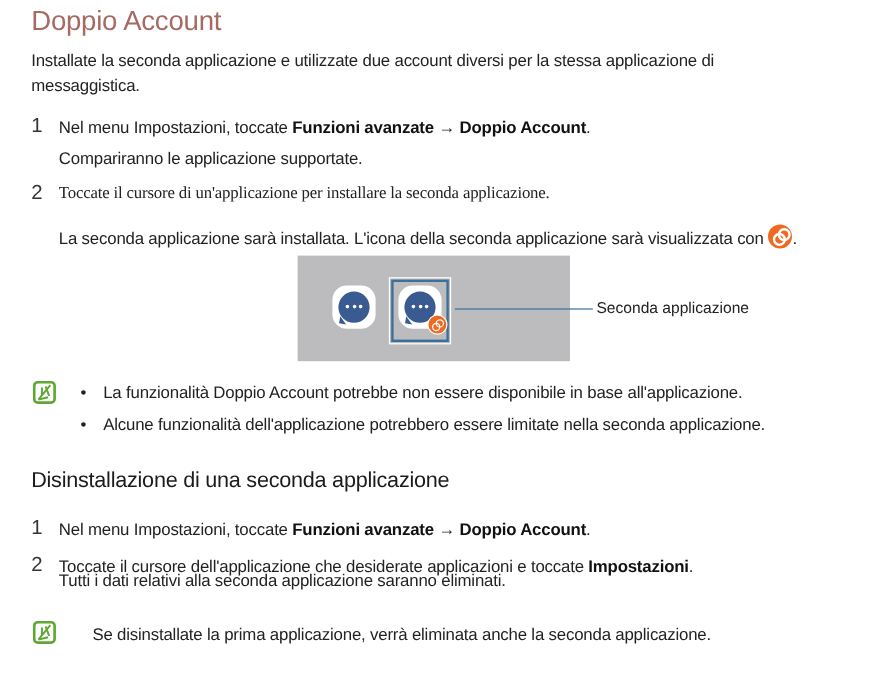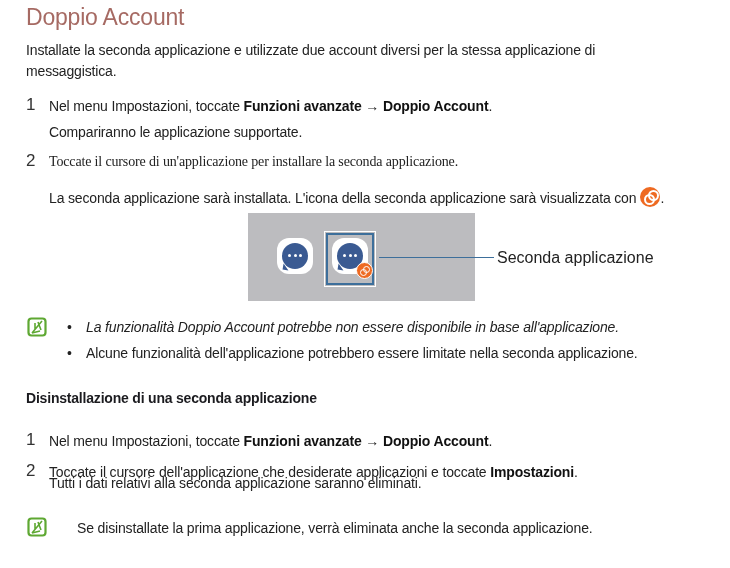--- a/index.html
+++ b/index.html
@@ -9,21 +9,21 @@
     color: #1e1e1e;
   }
   .abs { position: absolute; white-space: nowrap; }
   .title {
     left: 26px; top: 4px; font-size: 23px; color: #a66a63;
     font-family: "Liberation Sans", sans-serif; letter-spacing: -0.2px;
   }
   .body-text { font-size: 14px; font-family: "Liberation Sans", sans-serif; letter-spacing: -0.15px; color: #222; }
   .step-num { font-size: 17px; font-family: "Liberation Sans", sans-serif; color: #333; }
   b { font-weight: bold; color: #111; }
-  .h2 { left: 26px; top: 390px; font-size: 14px; font-weight: bold; font-family: "Liberation Sans", sans-serif; color: #1b1b1f; letter-spacing: -0.2px; }
+  .h2 { left: 26px; top: 390px; font-size: 18px; font-weight: normal; font-family: "Liberation Sans", sans-serif; color: #1b1b1f; letter-spacing: -0.2px; }
 
   .figure { position: absolute; left: 248px; top: 213px; width: 227px; height: 88px; background: #bcbcbf; }
   .app-icon {
     position: absolute; width: 36px; height: 36px; background: #fff; border-radius: 12px;
   }
   .bubble {
     position: absolute; left: 5px; top: 5px; width: 26px; height: 26px; border-radius: 50%;
     background: #3a5a92;
   }
   .bubble::after {
@@ -40,21 +40,21 @@
   .badge {
     position: absolute; width: 15px; height: 15px; border-radius: 50%; background: #ee6a22;
     border: 1px solid #fff;
   }
   .badge::before, .badge::after {
     content: ""; position: absolute; border: 1.5px solid #fff; border-radius: 50%;
   }
   .badge::before { width: 5px; height: 5px; left: 3px; top: 6px; }
   .badge::after { width: 5px; height: 5px; left: 6px; top: 3px; }
   .leader { position: absolute; left: 379px; top: 257px; width: 115px; height: 1px; background: #3d6f9b; }
-  .callout { left: 497px; top: 249px; font-size: 16px; font-family: "Liberation Sans", sans-serif; color: #222; }
+  .callout { left: 497px; top: 249px; font-size: 13px; font-family: "Liberation Sans", sans-serif; color: #222; }
 
   .inline-badge {
     display: inline-block; position: relative; width: 20px; height: 20px; border-radius: 50%;
     background: #ee6a22; vertical-align: -4px; margin-left: 4px;
   }
   .inline-badge::before, .inline-badge::after {
     content: ""; position: absolute; border: 2px solid #fff; border-radius: 50%;
   }
   .inline-badge::before { width: 7px; height: 7px; left: 4px; top: 7px; }
   .inline-badge::after { width: 7px; height: 7px; left: 8px; top: 3px; }
@@ -104,21 +104,21 @@
   <div class="badge" style="left:108px;top:49px;"></div>
 </div>
 <div class="leader"></div>
 <div class="abs callout">Seconda applicazione</div>
 
 <svg class="note-icon" style="left:27px;top:317px;" viewBox="0 0 20 20">
   <rect x="1.5" y="1.5" width="17" height="17" rx="3" fill="none" stroke="#5ea832" stroke-width="2.2"></rect>
   <path d="M5 16 L15 4 M8 6 L8 12 M11 5 L14 13 M5 16 L13 14" stroke="#5ea832" stroke-width="1.6" fill="none"></path>
 </svg>
 <div class="abs body-text bullet" style="left:67px;top:319px;">•</div>
-<div class="abs body-text" style="left:86px;top:319px;font-style:italic;">La funzionalità Doppio Account potrebbe non essere disponibile in base all'applicazione.</div>
+<div class="abs body-text" style="left:86px;top:319px;">La funzionalità Doppio Account potrebbe non essere disponibile in base all'applicazione.</div>
 <div class="abs body-text bullet" style="left:67px;top:345px;">•</div>
 <div class="abs body-text" style="left:86px;top:345px;">Alcune funzionalità dell'applicazione potrebbero essere limitate nella seconda applicazione.</div>
 
 <div class="abs h2">Disinstallazione di una seconda applicazione</div>
 
 <div class="abs step-num" style="left:26px;top:430px;">1</div>
 <div class="abs body-text" style="left:49px;top:433px;">
   <span>Nel menu Impostazioni, toccate </span><b>Funzioni avanzate</b><span> → </span><b>Doppio Account</b><span>.</span>
 </div>
 

